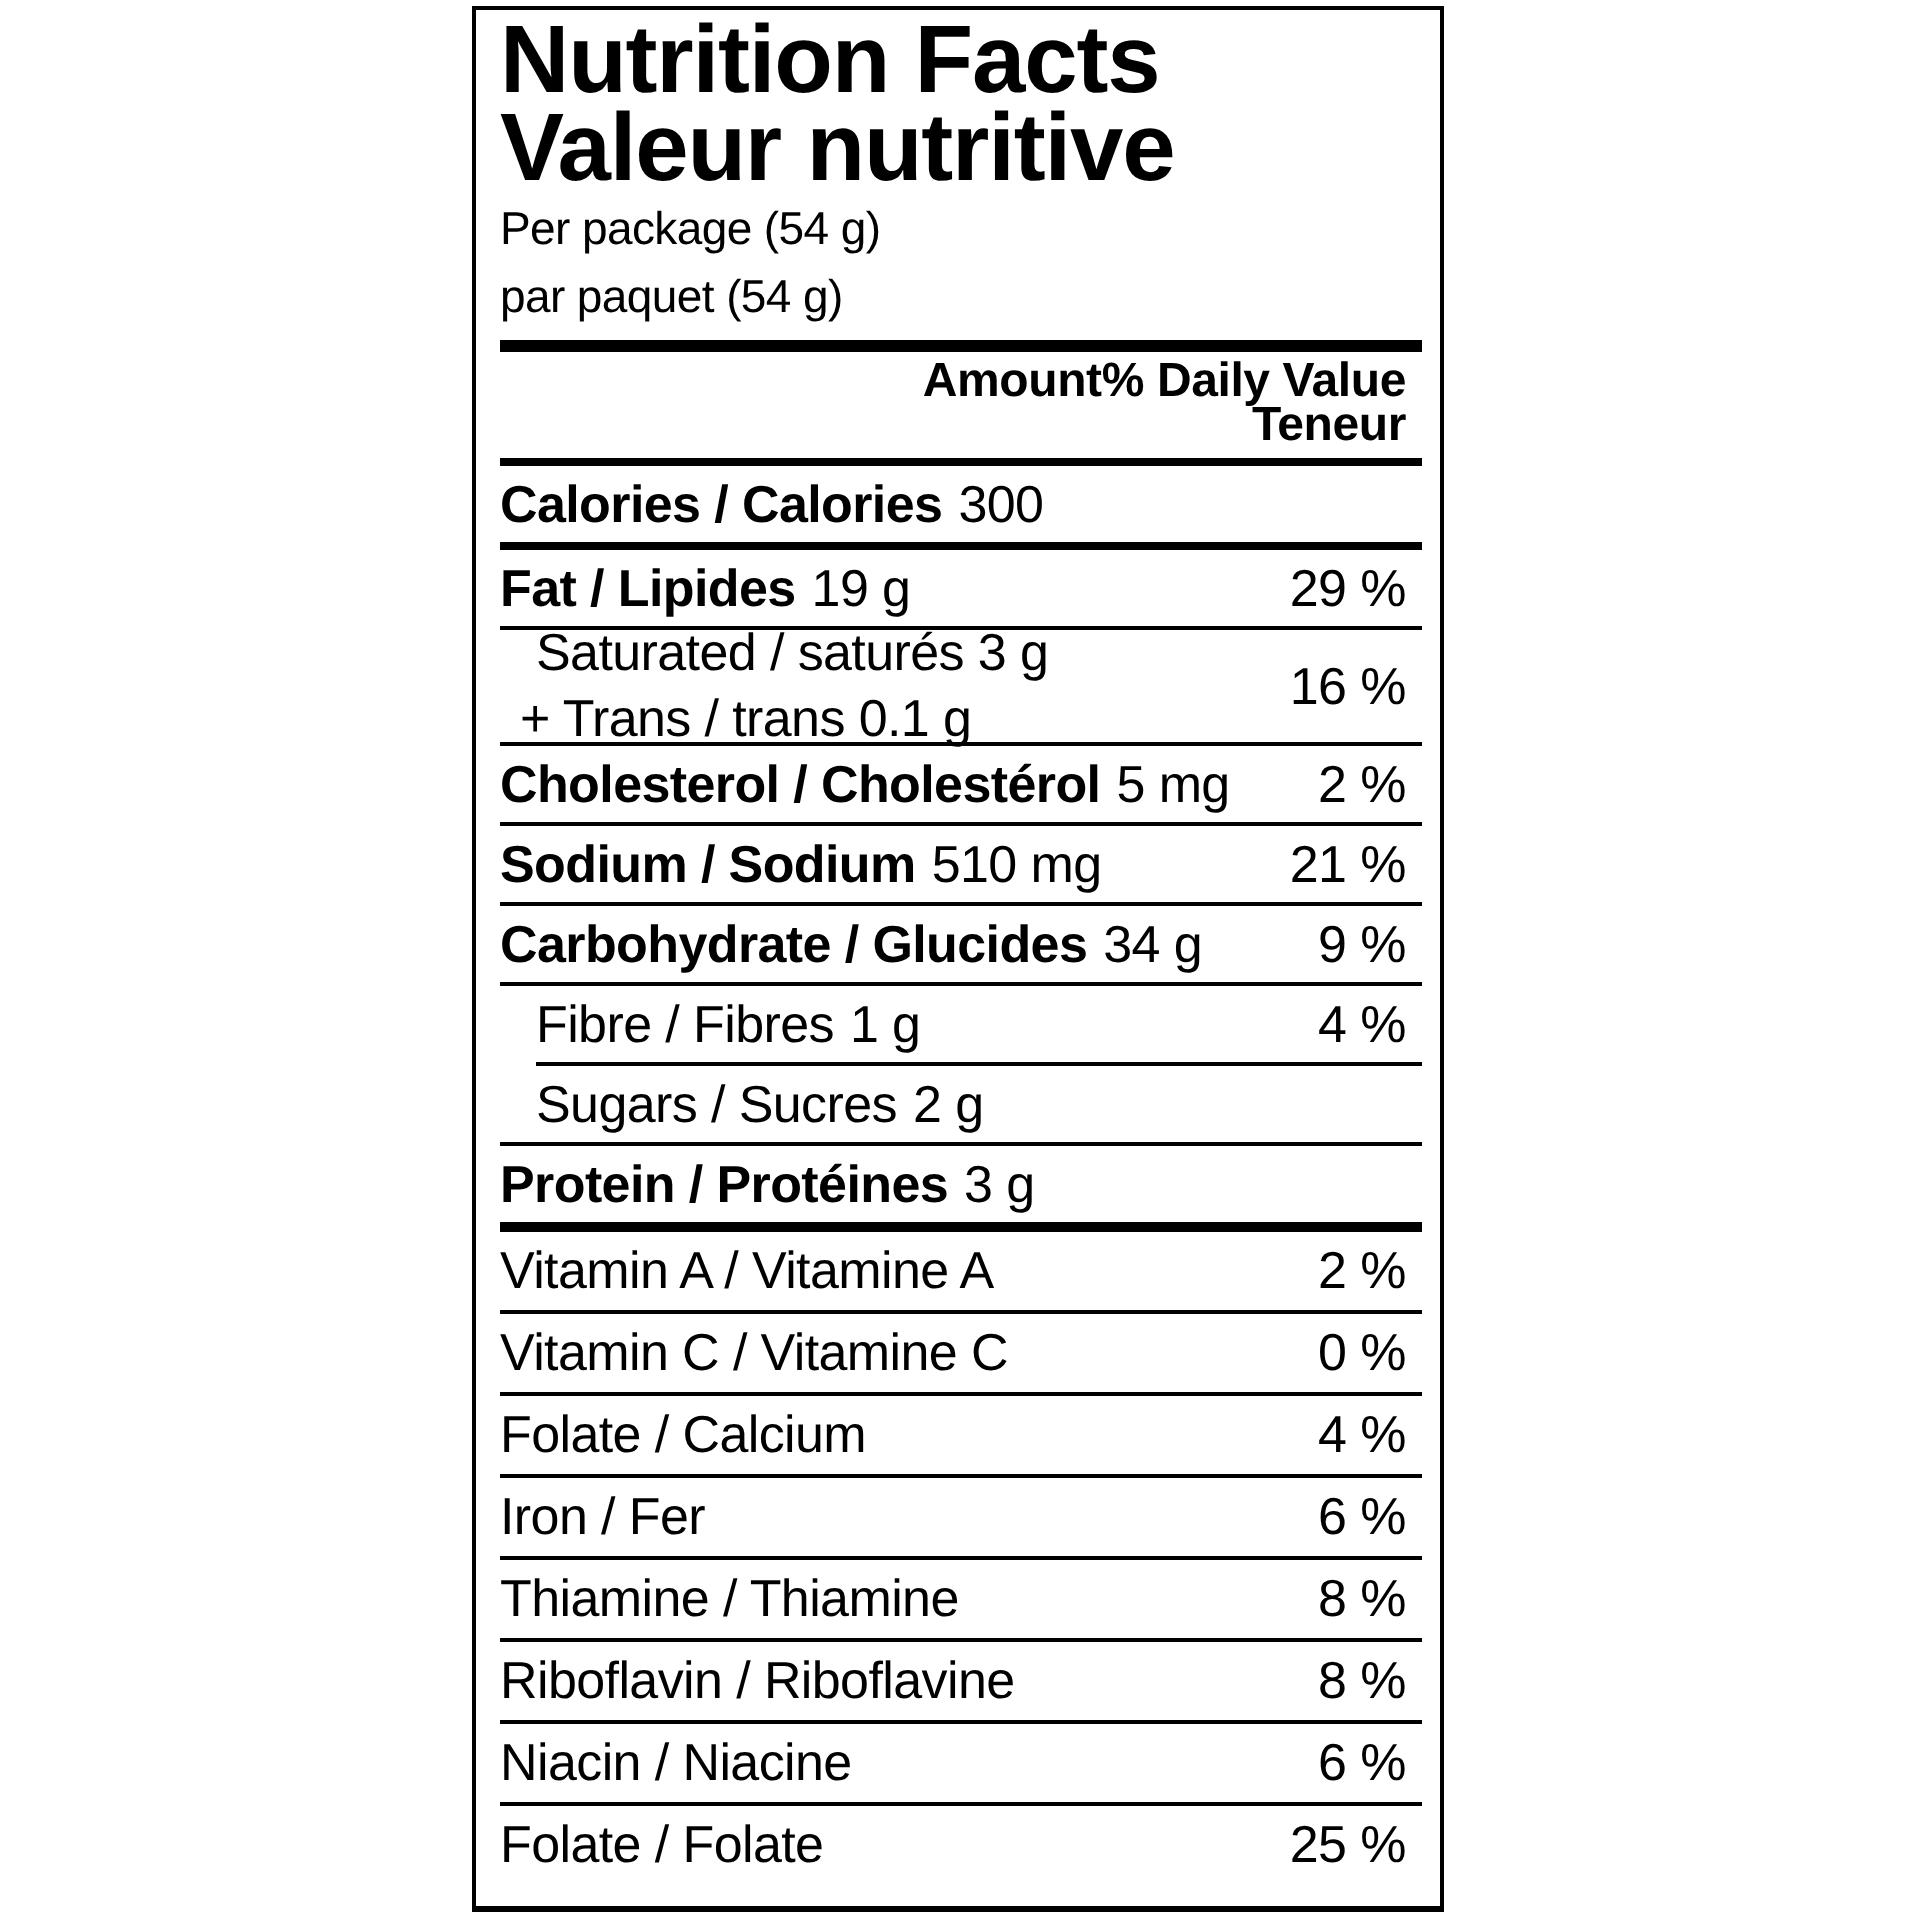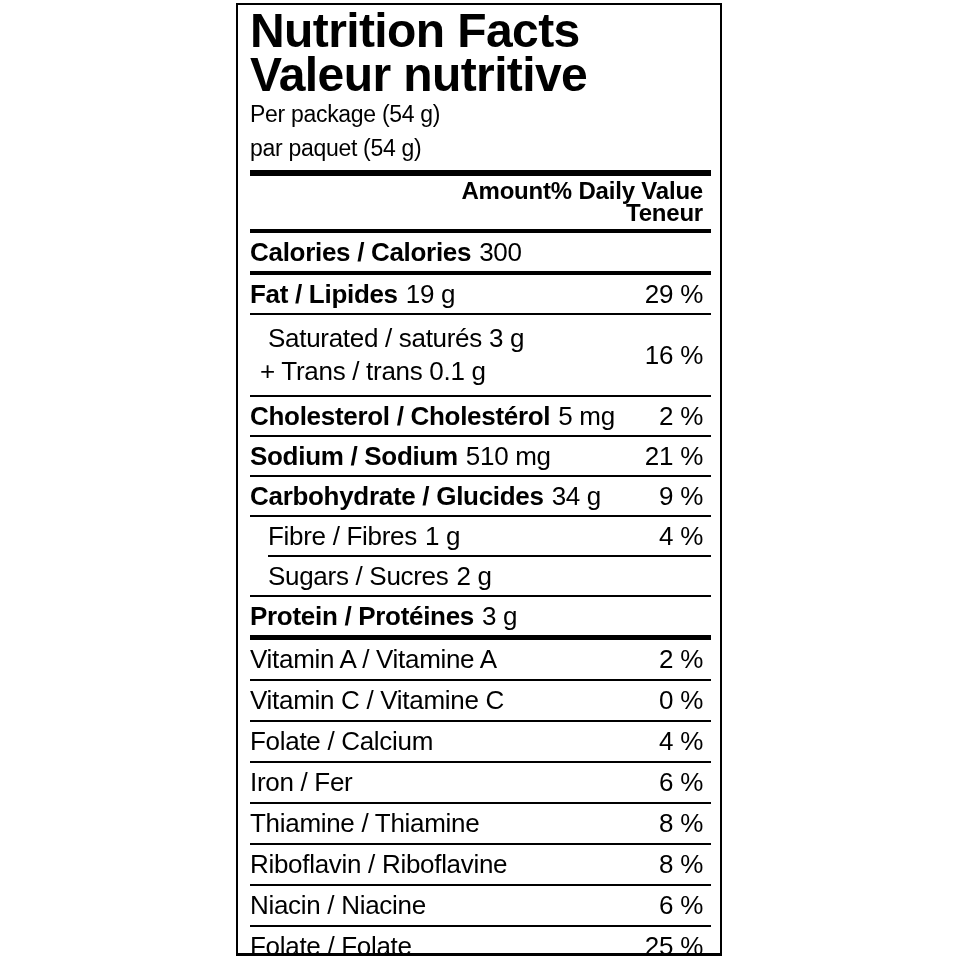--- a/index.html
+++ b/index.html
@@ -30,21 +30,21 @@
     font-size:26px; letter-spacing:-0.3px; padding-right:8px; white-space:nowrap;
   }
   .row.micro { height:39px; }
   .b { font-weight:700; }
   .amount { margin-left:8px; }
   .dv { white-space:nowrap; }
   .dv .num.boldnum { font-weight:400; }
   .pct { margin-left:7px; }
   .subpad { padding-left:18px; }
   .sat {
-    height:80px; display:flex; justify-content:space-between; align-items:center;
+    height:56px; display:flex; justify-content:space-between; align-items:center;
     font-size:26px; letter-spacing:-0.3px; padding-right:8px; white-space:nowrap;
   }
   .sat .lines { padding-left:18px; line-height:33px; }
   .sat .lines .l2 { margin-left:-8px; }
 </style>
 </head>
 <body>
 
 <div class="nft">
   <div class="content">

